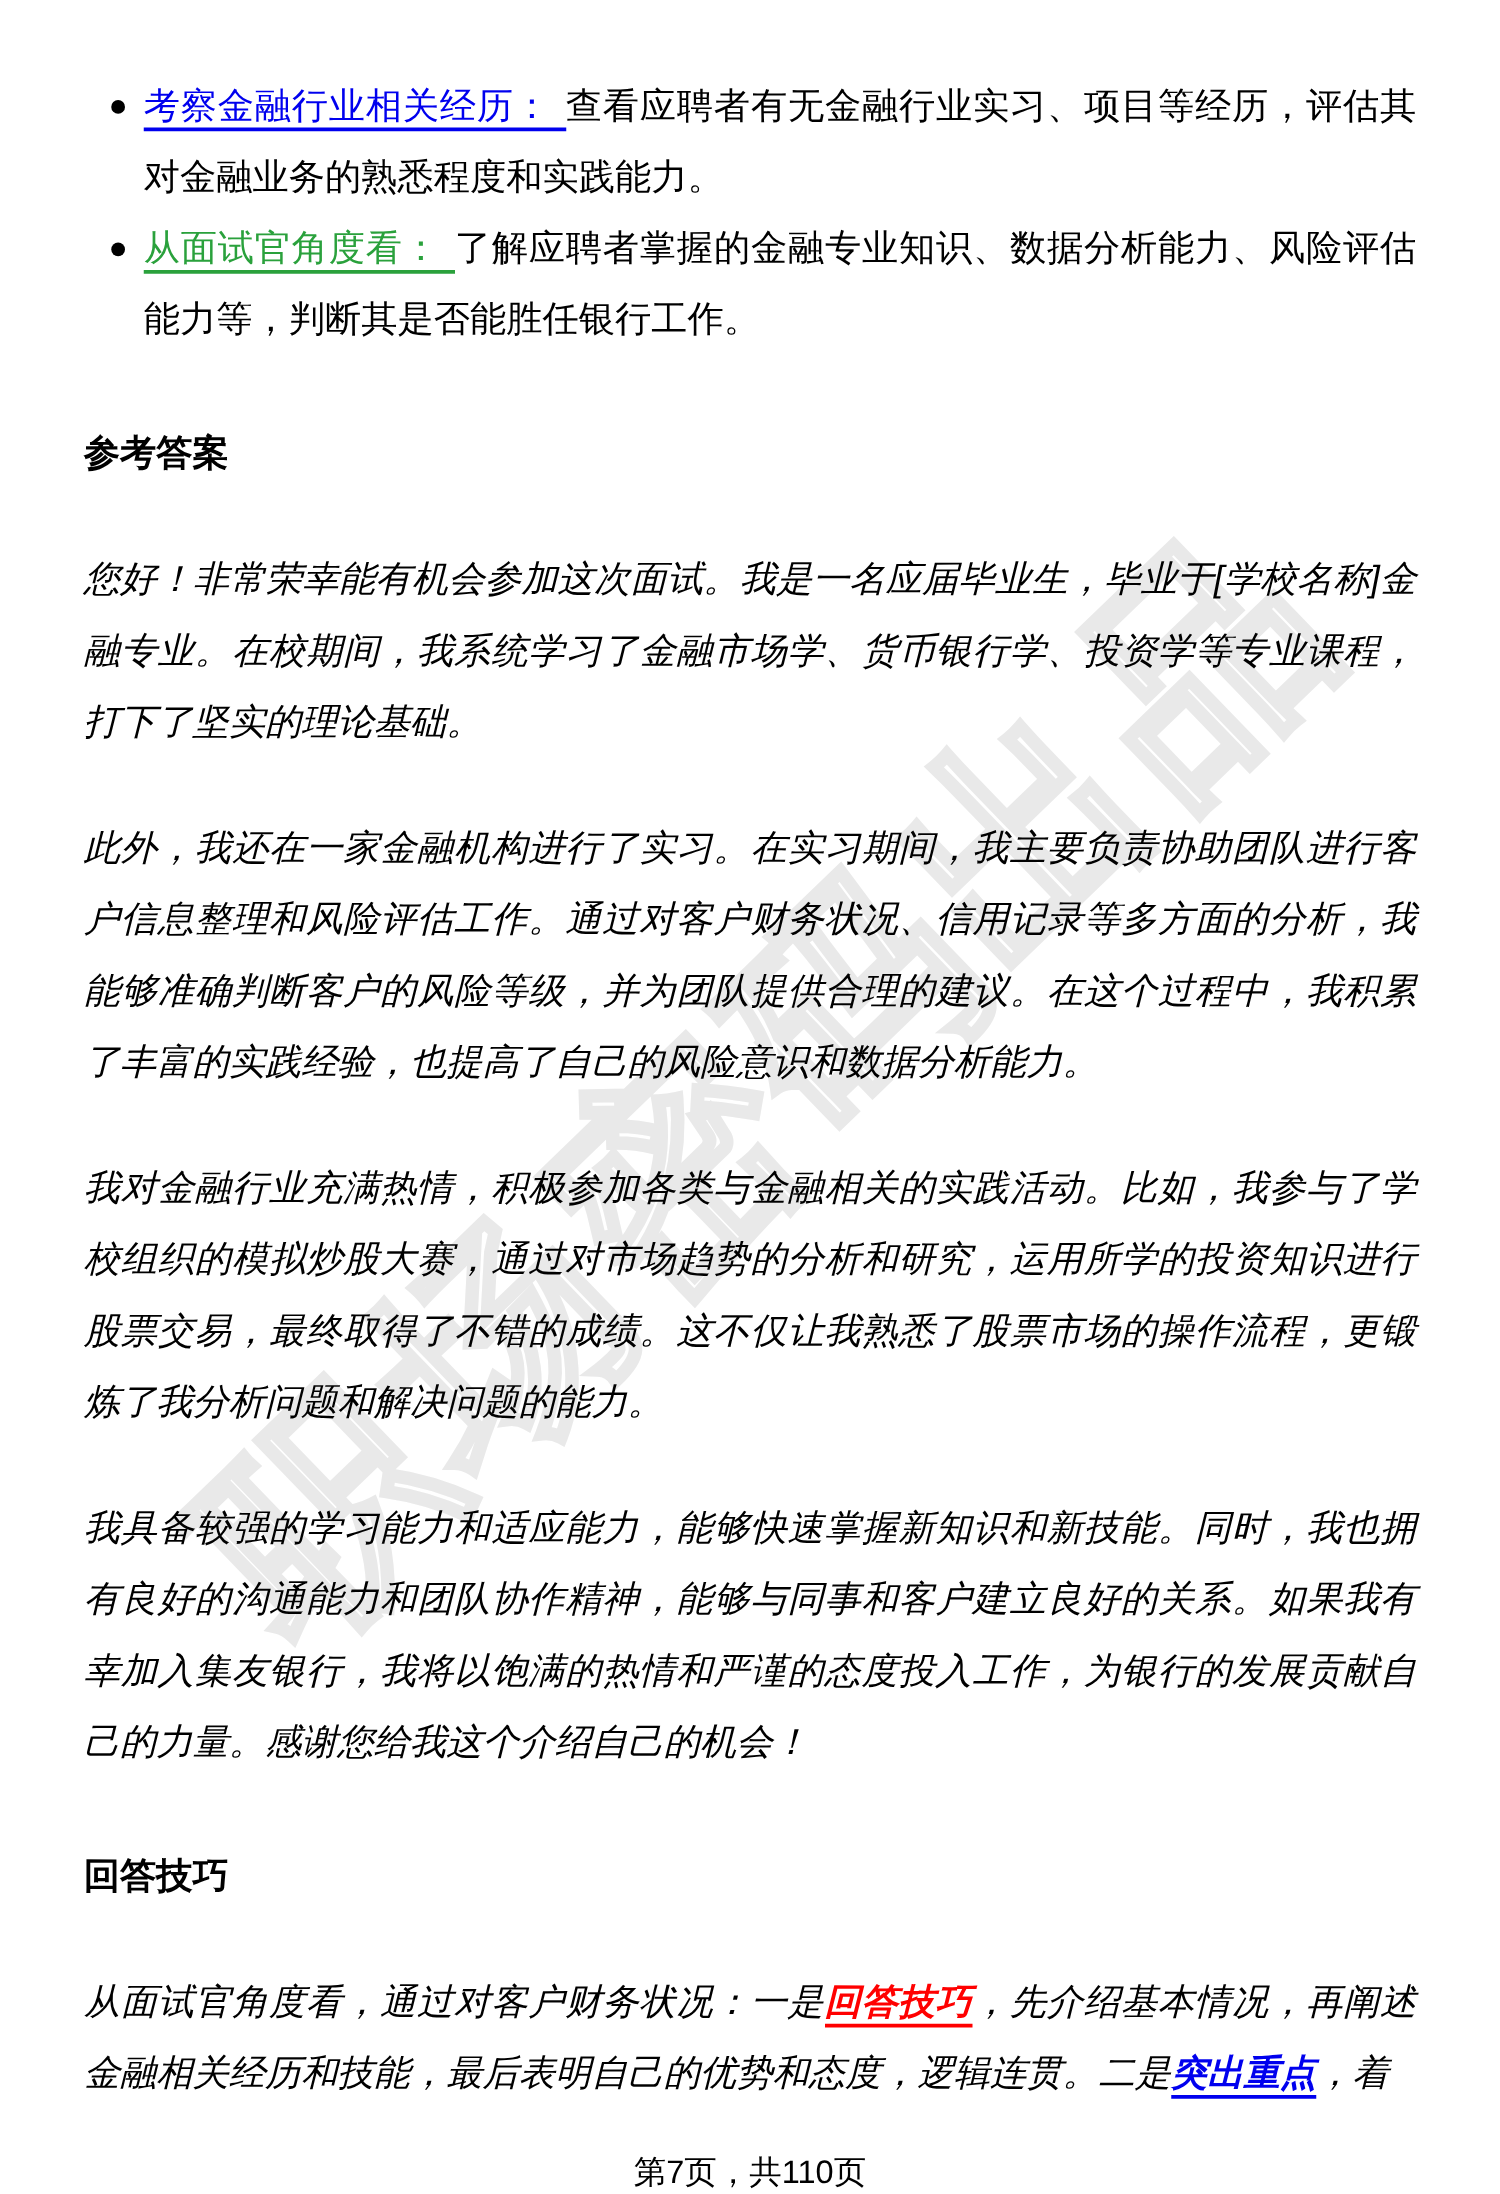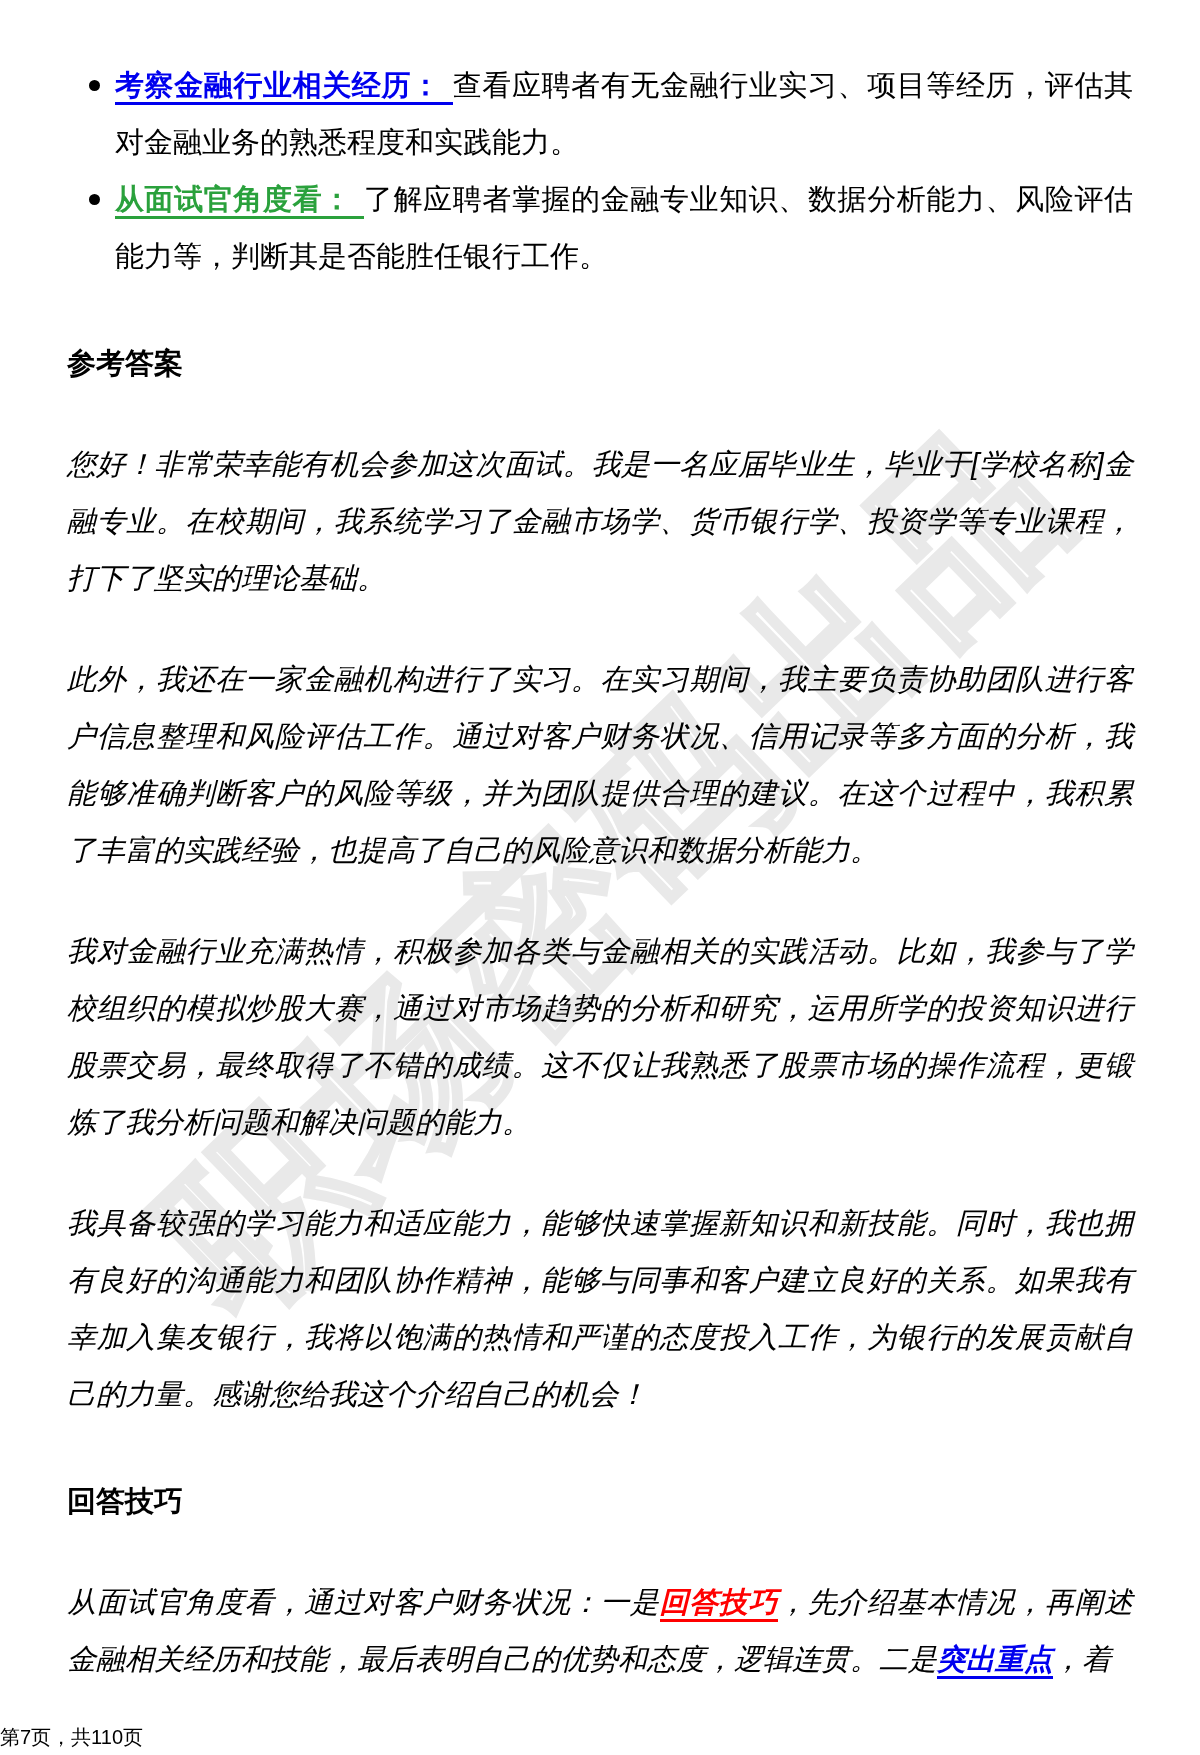--- a/index.html
+++ b/index.html
@@ -46,21 +46,21 @@
   }
   ul.bullets li::before{
     content:"";
     position:absolute;
     left:22px; top:23px;
     width:11px; height:11px;
     border-radius:50%;
     background:#000;
   }
   .lead{
-    font-weight:700;
+    font-weight:400;
     padding-right:12px;
     padding-bottom:1px;
     border-bottom:3px solid currentColor;
   }
   .lead-blue{ color:var(--lead-blue,#0000ee); }
   .lead-green{ color:var(--lead-green,#2aa13c); }
   h2{
     font-size:29px;
     line-height:57px;
     font-weight:700;
@@ -80,22 +80,22 @@
   .seg-blue{
     color:var(--hl-blue,#0000ee);
     font-weight:700;
     border-bottom:3px solid currentColor;
     padding-bottom:1px;
   }
   .footer{
     position:absolute;
     left:0; right:0;
     top:1719px;
-    text-align:left;
-    font-size:20px;
+    text-align:center;
+    font-size:26px;
     line-height:36px;
     z-index:1;
   }
 </style>
 </head>
 <body>
 
 <div class="page">
 
   <div class="watermark">职场密码出品</div>

